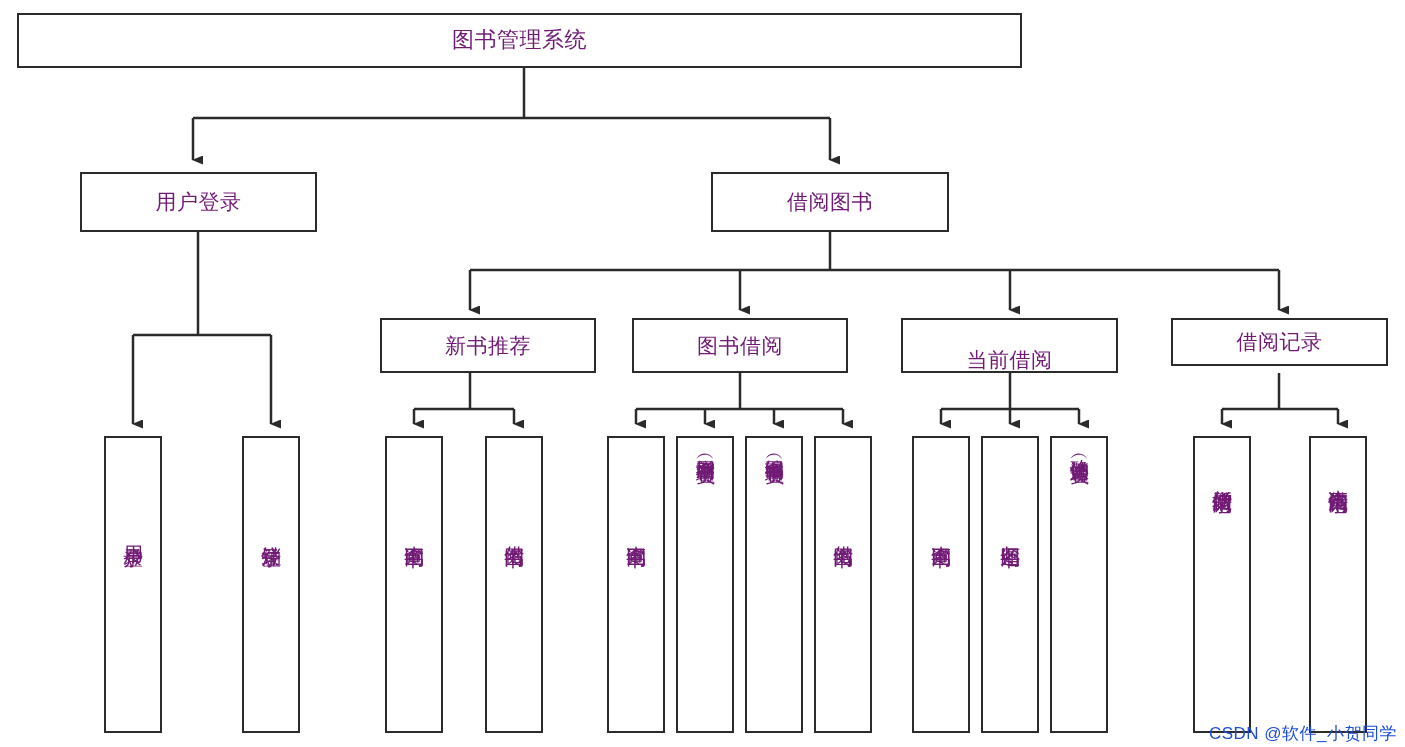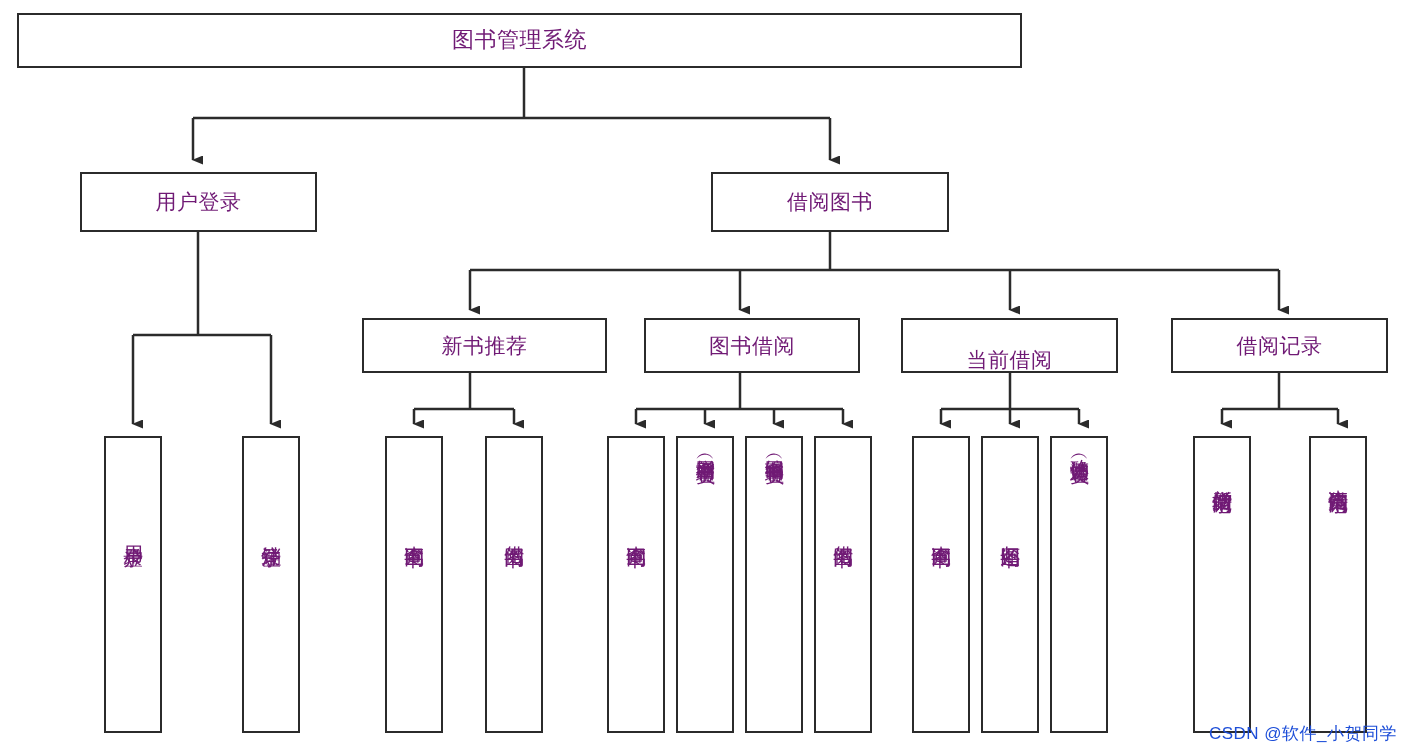--- a/index.html
+++ b/index.html
@@ -139,30 +139,30 @@
     <span class="lbl">图书管理系统</span>
   </div>
 
   <div class="node h" style="left:80px; top:172px; width:237px; height:60px;">
     <span class="lbl">用户登录</span>
   </div>
   <div class="node h" style="left:711px; top:172px; width:238px; height:60px;">
     <span class="lbl">借阅图书</span>
   </div>
 
-  <div class="node h" style="left:362px; top:318px; width:245px; height:55px;">
+  <div class="node h" style="left:380px; top:318px; width:216px; height:55px;">
     <span class="lbl">新书推荐</span>
   </div>
-  <div class="node h" style="left:632px; top:318px; width:216px; height:55px;margin-left:12px;">
+  <div class="node h" style="left:632px; top:318px; width:216px; height:55px;">
     <span class="lbl">图书借阅</span>
   </div>
   <div class="node h" style="left:901px; top:318px; width:217px; height:55px;align-items:flex-end;">
     <span class="lbl">当前借阅</span>
   </div>
-  <div class="node h" style="left:1171px; top:318px; width:217px; height:55px;">
+  <div class="node h" style="left:1171px; top:318px; width:217px; height:48px;">
     <span class="lbl">借阅记录</span>
   </div>
 
   <div class="node v mid" style="left:104px; top:436px; width:58px; height:297px;">
     <span class="lbl">用户登录</span>
   </div>
   <div class="node v mid" style="left:242px; top:436px; width:58px; height:297px;">
     <span class="lbl">注销登录</span>
   </div>
 

